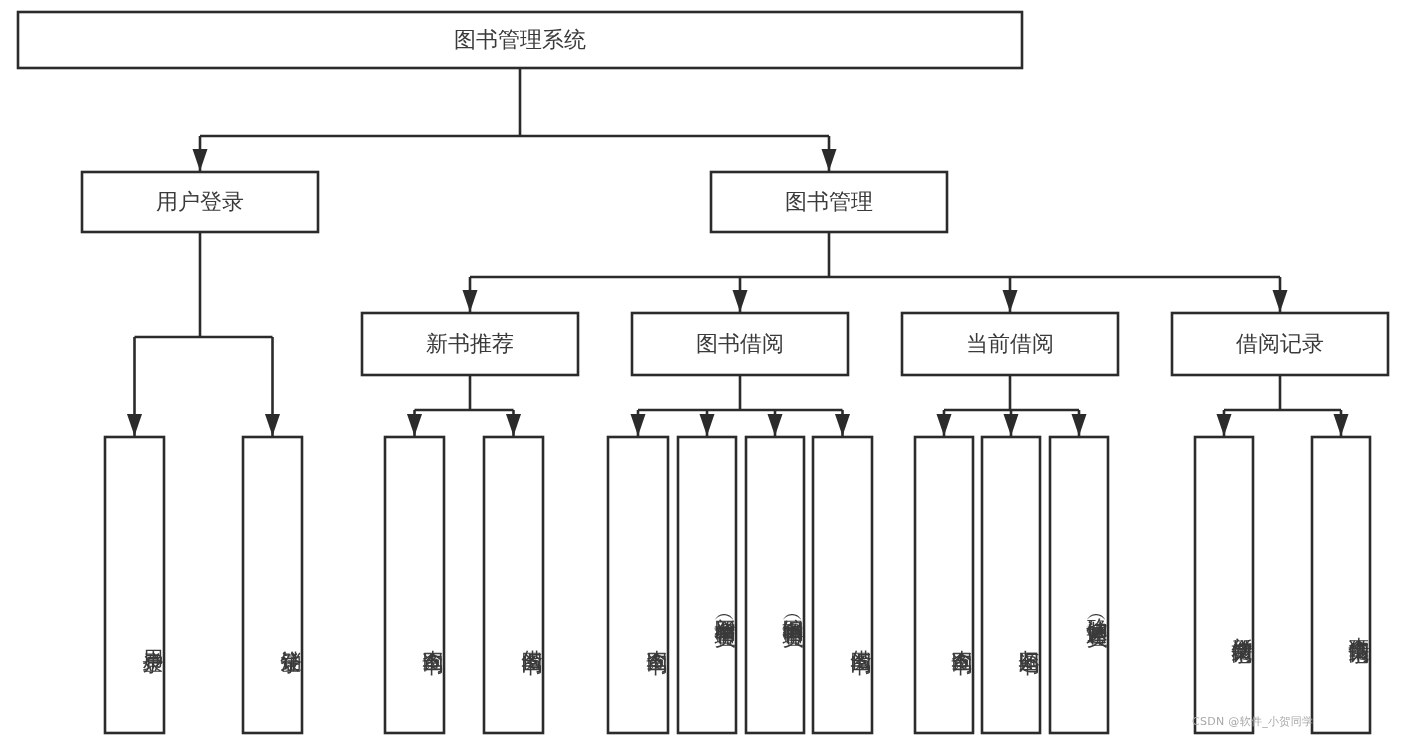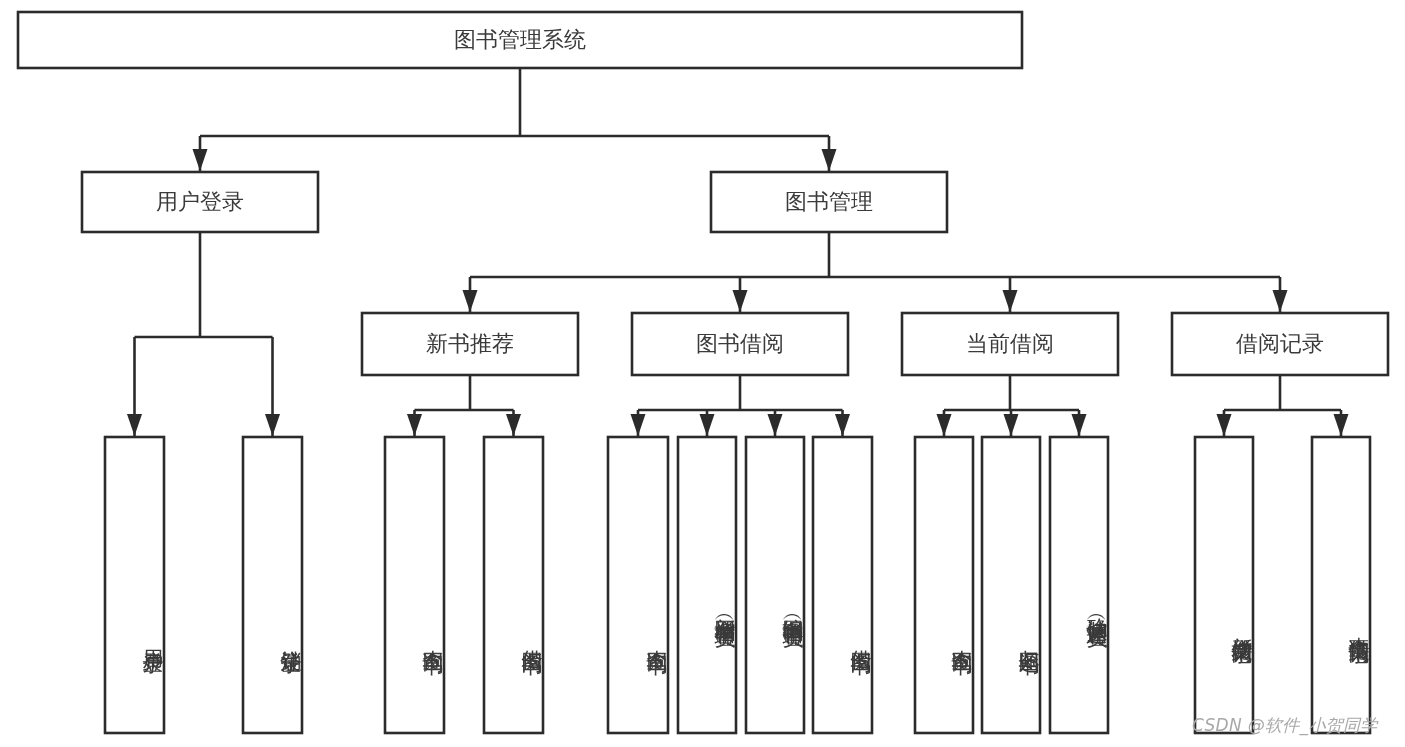--- a/index.html
+++ b/index.html
@@ -62,25 +62,24 @@
     align-items: flex-start;
     justify-content: center;
     white-space: nowrap;
     pointer-events: none;
   }
   .watermark {
     position: absolute;
     left: 1192px;
     top: 714px;
     font-family: "DejaVu Sans", "Liberation Sans", sans-serif;
-    font-size: 17px;
+    font-size: 11px;
     color: #a8a8a8;
     white-space: nowrap;
     letter-spacing: 0.3px;
-    font-style: italic;
   }
 </style>
 </head>
 <body>
 
 <div id="diagram-root">
 
   <svg id="tree-svg" viewBox="0 0 1405 747">
     <defs></defs>
     <g id="edges-layer">

